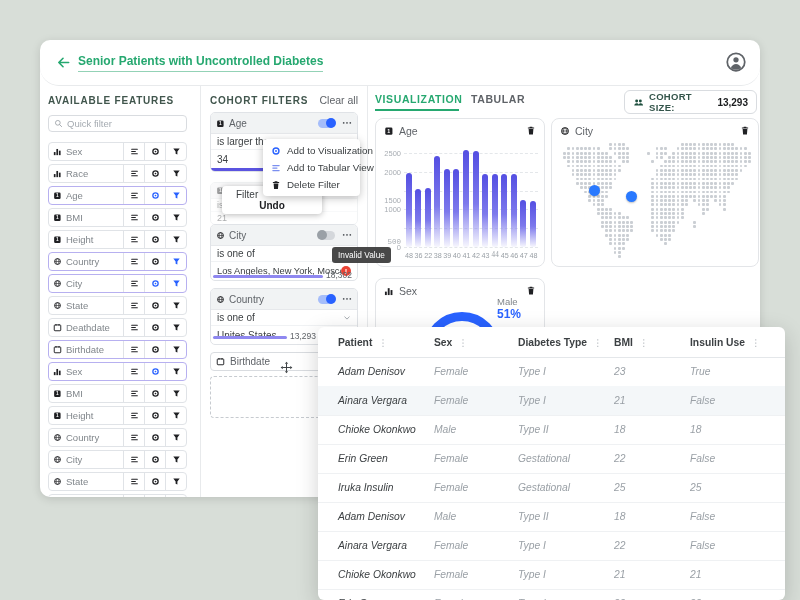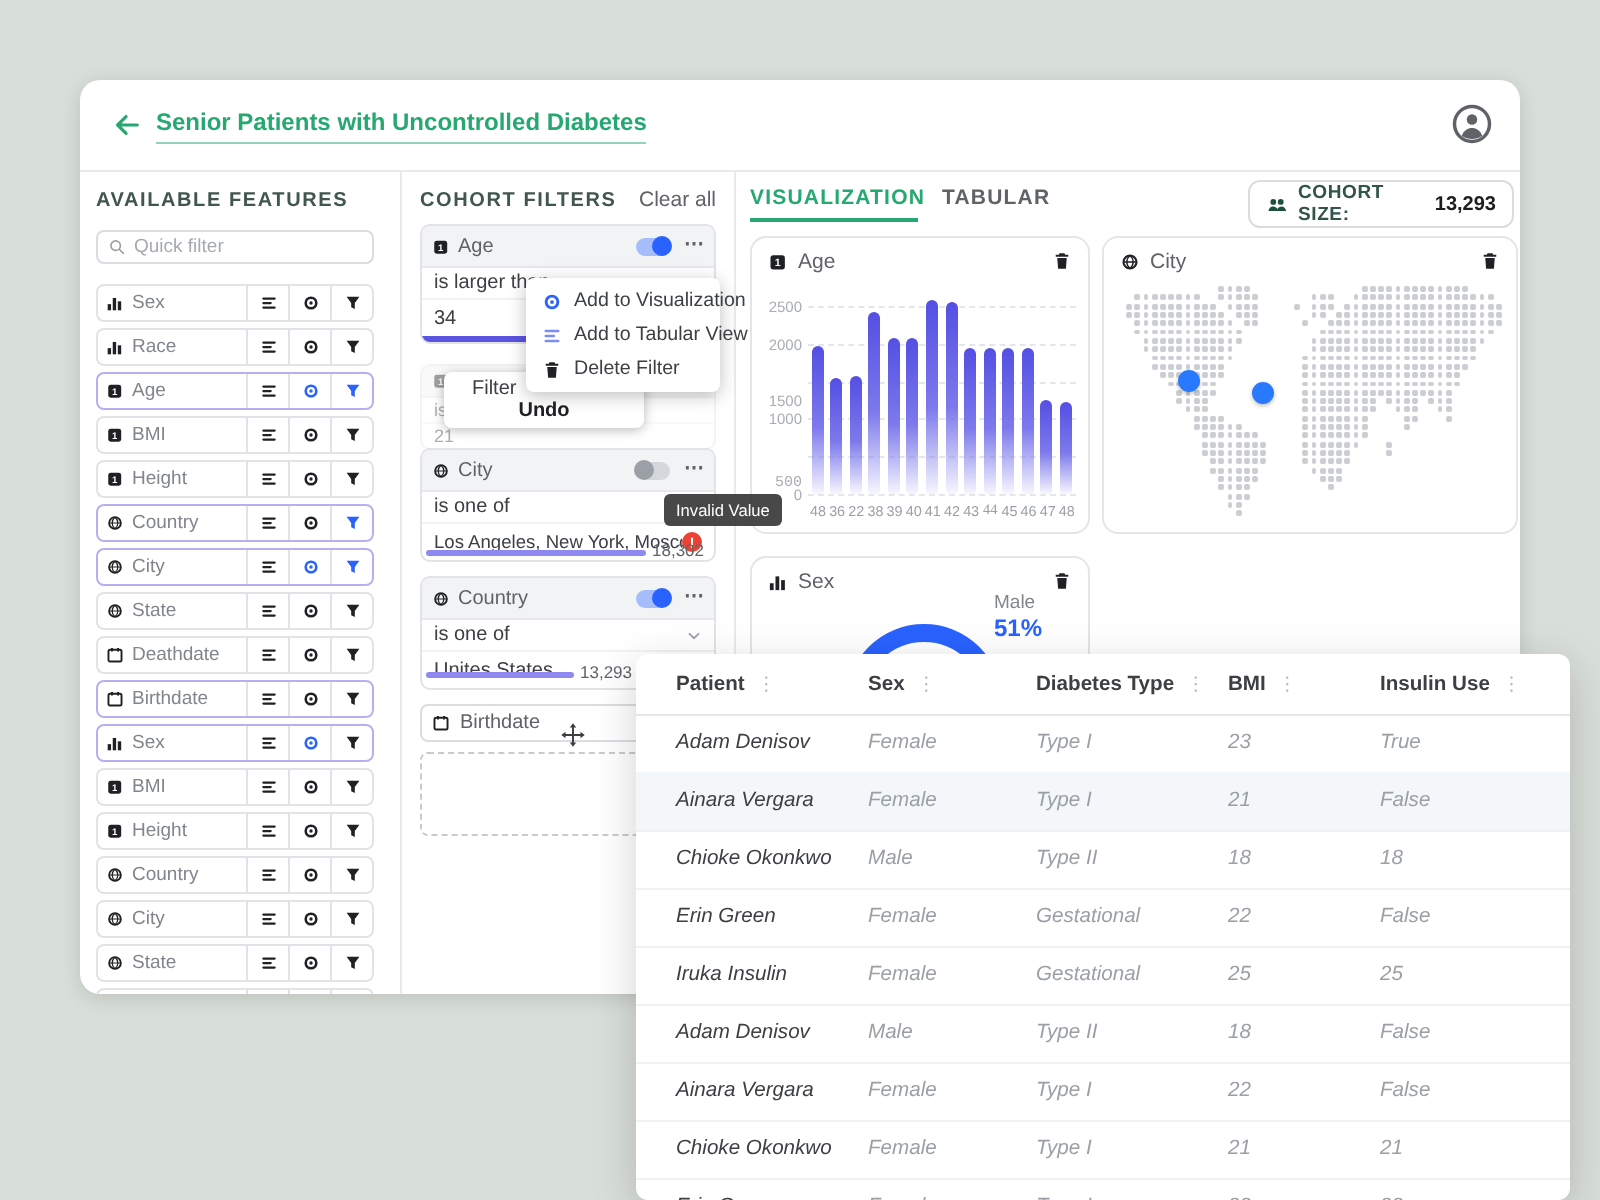--- a/index.html
+++ b/index.html
@@ -4,21 +4,21 @@
 <style>
   html,body{margin:0;padding:0;background:#d8ded8;}
   #stage{position:relative;width:800px;height:600px;background:#d8ded8;overflow:hidden;
          font-family:"Liberation Sans",sans-serif;-webkit-font-smoothing:antialiased;}
   .ic{display:inline-flex;flex:none;}
   .ic svg{width:100%;height:100%;display:block;}
 
   
   #app{position:absolute;left:40px;top:40px;width:720px;height:457px;background:#fff;
        border-radius:10px;box-shadow:0 2px 10px rgba(0,0,0,.13);overflow:hidden;z-index:1;}
-  #hdr{position:absolute;left:0;top:0;right:0;height:45px;border-bottom:1px solid #e8eaec;}
+  #hdr{position:absolute;left:0;top:0;right:0;height:45px;border-bottom:1px solid #e8eaec;border-radius:19px;}
   #back{position:absolute;left:16px;top:15px;width:15px;height:15px;color:#26a870;cursor:pointer;}
   #title{position:absolute;left:38px;top:14px;font-size:12px;font-weight:bold;color:#26a870;
          padding-bottom:3px;border-bottom:1.5px solid #93d2b6;}
   #avatar{position:absolute;right:14px;top:12px;width:20px;height:20px;color:#5f6368;}
 
   .colhead{font-size:10px;font-weight:bold;letter-spacing:.8px;color:#41564d;}
 
   
   #col-feats{position:absolute;left:0;top:45px;bottom:0;width:160px;border-right:1px solid #e8eaec;}
   #feats-head{position:absolute;left:8px;top:10px;}

